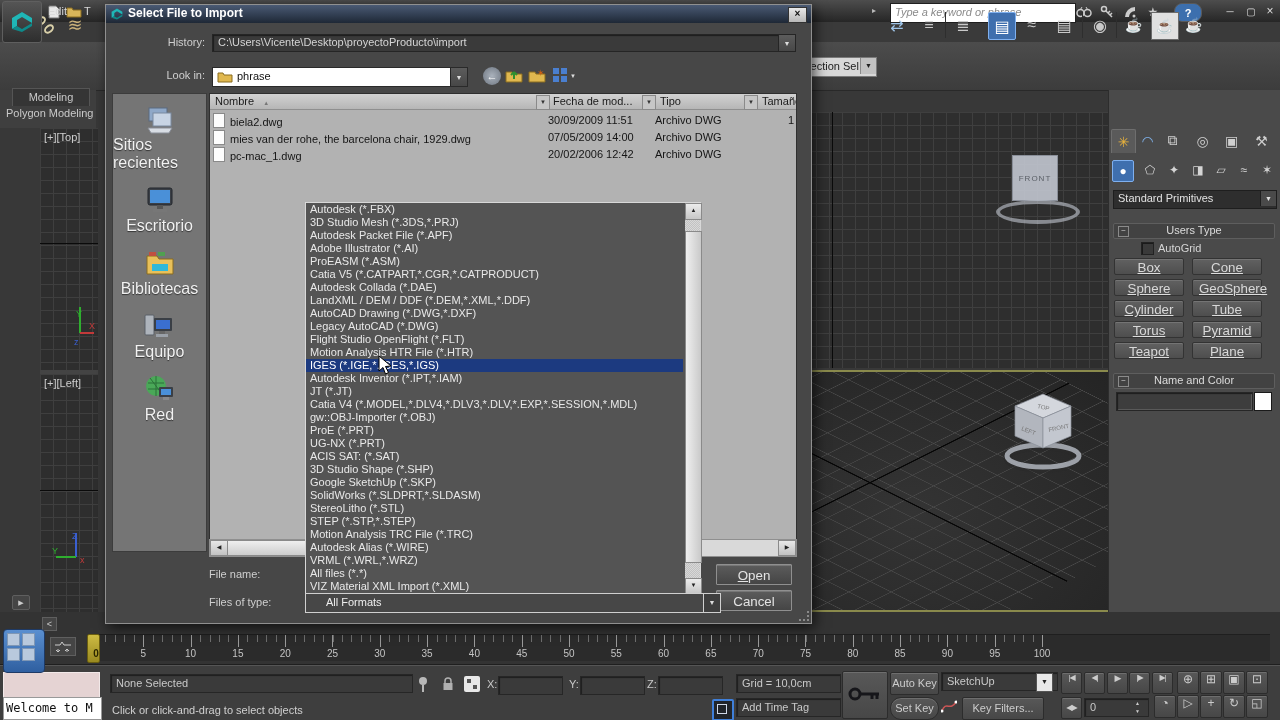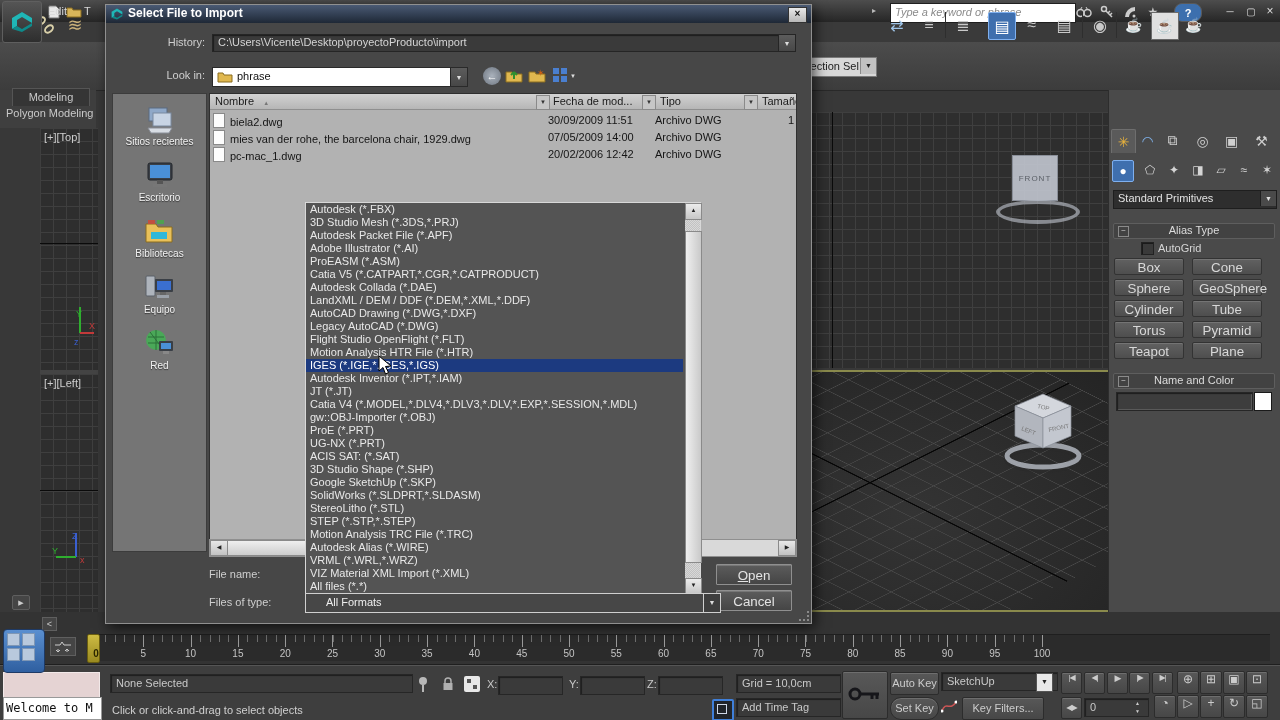--- a/index.html
+++ b/index.html
@@ -59,21 +59,21 @@
   .cp-sub.active{background:#3f6fae;border:1px solid #7fb0ef;border-radius:2px;color:#fff;}
   .cp-drop{position:absolute;left:4px;top:100px;width:158px;height:17px;background:#2e2e2e;border:1px solid #1e1e1e;
            color:#e2e2e2;line-height:15px;padding-left:4px;}
   .cp-drop .arr{position:absolute;right:0;top:0;width:15px;height:15px;background:#4a4a4a;border-left:1px solid #1e1e1e;
            display:flex;align-items:center;justify-content:center;font-size:7px;}
   .rollout{position:absolute;left:0;width:160px;height:14px;background:#424242;border:1px solid #5e5e5e;border-radius:2px;
            text-align:center;line-height:13px;color:#dcdcdc;}
   .ro-minus{position:absolute;left:4px;top:2px;width:9px;height:9px;border:1px solid #8a8a8a;font-size:8px;line-height:7px;
            text-align:center;color:#ccc;}
   .prim-grid{position:absolute;left:5px;top:168px;width:150px;display:grid;grid-template-columns:70px 70px;
-             column-gap:8px;row-gap:4px;}
+             column-gap:8px;row-gap:4px;text-decoration:underline;}
   .prim-btn{height:17px;background:linear-gradient(#616161,#4e4e4e);border:1px solid #333;border-radius:2px;
             color:#d8d8d8;text-align:center;line-height:16px;box-shadow:inset 0 1px 0 #747474;}
   .chk{background:#3a3a3a;border:1px solid #222;box-shadow:inset 1px 1px 0 #1a1a1a;}
   .sunken{background:#3d3d3d;border:1px solid #262626;box-shadow:inset 1px 1px 1px #1c1c1c, inset -1px -1px 0 #595959;}
   
   .timeline{left:0;top:612px;width:1280px;height:52px;background:#333;}
   .ruler{position:absolute;left:96px;top:22px;width:1174px;height:26px;background-color:#2b2b2b;
     background-image:repeating-linear-gradient(90deg,#9a9a9a 0 1px,transparent 1px 47.3px),
                      repeating-linear-gradient(90deg,#6e6e6e 0 1px,transparent 1px 9.46px);
     background-size:948px 12px,948px 7px;background-repeat:no-repeat;border-top:1px solid #1f1f1f;}
@@ -107,21 +107,21 @@
   .dlg-close{position:absolute;right:4px;top:2px;width:17px;height:14px;background:linear-gradient(#e8e8e8,#b8b8b8);
              border:1px solid #333;text-align:center;line-height:12px;color:#111;font-size:10px;}
   .dlg-lbl{position:absolute;color:#cfcfcf;text-align:right;}
   .combo-dark{position:absolute;height:16px;background:#3a3a3a;border:1px solid #252525;box-shadow:inset 1px 1px 1px #1d1d1d;
               color:#d5d5d5;line-height:15px;padding-left:5px;white-space:nowrap;overflow:hidden;}
   .combo-arr{position:absolute;right:0;top:0;width:16px;height:100%;background:linear-gradient(#5c5c5c,#474747);
              border-left:1px solid #252525;display:flex;align-items:center;justify-content:center;font-size:7px;color:#ddd;}
   .lookin{position:absolute;left:106px;top:62px;width:254px;height:18px;background:#fff;border:1px solid #2a2a2a;color:#111;}
   .dlg-sidebar{position:absolute;left:6px;top:88px;width:93px;height:447px;background:#757575;border:1px solid #3c3c3c;
                display:flex;flex-direction:column;align-items:center;padding-top:10px;gap:13px;}
-  .sb-item{display:flex;flex-direction:column;align-items:center;gap:2px;color:#f2f2f2;font-size:10px;text-shadow:0 1px 1px #333;}
+  .sb-item{display:flex;flex-direction:column;align-items:center;gap:2px;color:#f2f2f2;font-size:16px;text-shadow:0 1px 1px #333;}
   .filelist{position:absolute;left:103px;top:88px;width:586px;height:447px;background:#b2b2b2;border:1px solid #2f2f2f;overflow:hidden;}
   .fl-hdr{position:absolute;left:0;top:0;width:100%;height:15px;background:linear-gradient(#d2d2d2,#b6b6b6);
           border-bottom:1px solid #8f8f8f;color:#1a1a1a;}
   .hdr-cell{position:absolute;top:1px;padding-left:5px;line-height:13px;border-right:1px solid #9a9a9a;white-space:nowrap;overflow:hidden;}
   .hdr-btn{position:absolute;top:1px;width:12px;height:13px;background:#c6c6c6;border:1px solid #8a8a8a;
            font-size:6px;text-align:center;line-height:12px;color:#333;}
   .file-row{position:absolute;left:0;width:100%;height:15px;color:#151515;white-space:nowrap;}
   .file-row:nth-of-type(1){top:19px;} .file-row:nth-of-type(2){top:36px;} .file-row:nth-of-type(3){top:53px;}
   .fr-cell{position:absolute;top:0;line-height:15px;overflow:hidden;}
   .hscroll{position:absolute;left:103px;top:534px;width:586px;height:16px;background:#d9d9d9;border:1px solid #8f8f8f;}
@@ -305,21 +305,21 @@
     <span class="cp-sub" style="left:125px;">≈</span>
     <span class="cp-sub" style="left:148px;">✶</span>
 
     <div class="cp-drop">
       <span>Standard Primitives</span>
       <span class="arr">▼</span>
     </div>
 
     <div class="rollout" style="left:4px;top:133px;">
       <span class="ro-minus">−</span>
-      <span>Alias Type</span>
+      <span>Users Type</span>
     </div>
     <div class="abs chk" style="left:32px;top:152px;width:11px;height:11px;"></div>
     <span class="abs" style="left:49px;top:152px;color:#d5d5d5;">AutoGrid</span>
 
     <div class="prim-grid">
 
     <button class="prim-btn" data-index="0">Box</button>
         <button class="prim-btn" data-index="1">Cone</button>
         <button class="prim-btn" data-index="2">Sphere</button>
         <button class="prim-btn" data-index="3">GeoSphere</button>
@@ -638,22 +638,22 @@
         <div class="fmt-item" data-index="18">UG-NX (*.PRT)</div>
         <div class="fmt-item" data-index="19">ACIS SAT: (*.SAT)</div>
         <div class="fmt-item" data-index="20">3D Studio Shape (*.SHP)</div>
         <div class="fmt-item" data-index="21">Google SketchUp (*.SKP)</div>
         <div class="fmt-item" data-index="22">SolidWorks (*.SLDPRT,*.SLDASM)</div>
         <div class="fmt-item" data-index="23">StereoLitho (*.STL)</div>
         <div class="fmt-item" data-index="24">STEP (*.STP,*.STEP)</div>
         <div class="fmt-item" data-index="25">Motion Analysis TRC File (*.TRC)</div>
         <div class="fmt-item" data-index="26">Autodesk Alias (*.WIRE)</div>
         <div class="fmt-item" data-index="27">VRML (*.WRL,*.WRZ)</div>
+        <div class="fmt-item" data-index="29">All files (*.*)</div>
         <div class="fmt-item" data-index="28">VIZ Material XML Import (*.XML)</div>
-        <div class="fmt-item" data-index="29">All files (*.*)</div>
       </div>
 
     <div class="abs" style="right:2px;bottom:2px;width:8px;height:8px;border-right:2px dotted #8a8a8a;border-bottom:2px dotted #8a8a8a;"></div>
   </div>
 
   <svg class="abs cursor" style="left:378px;top:355px;" width="15" height="21" viewBox="0 0 15 21">
     <polygon points="1,1 1,16 5,12.5 7.5,19 10.5,17.5 7.5,11.5 13,11" fill="#fff" stroke="#000" stroke-width="1"></polygon>
   </svg>
 </div>
 

